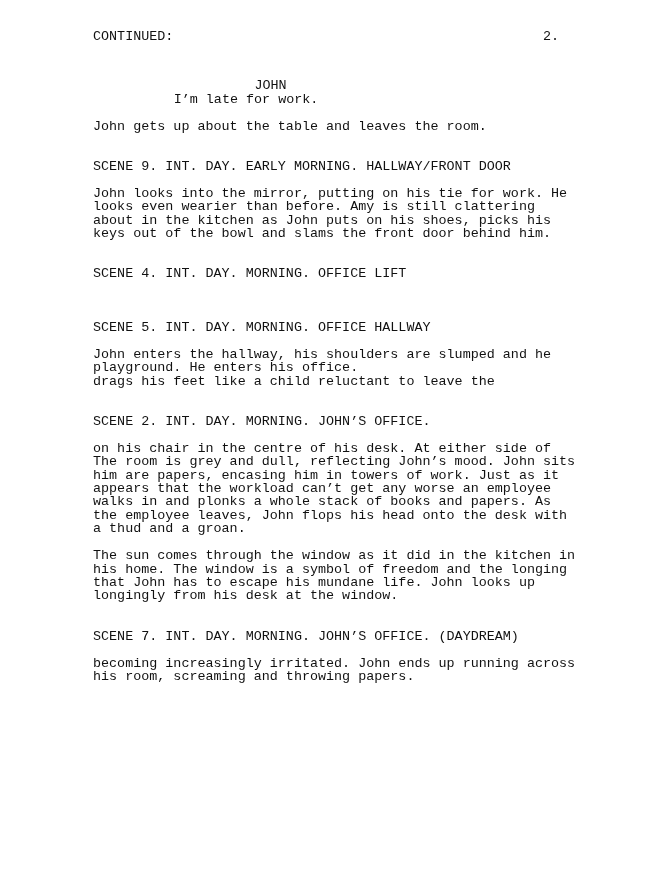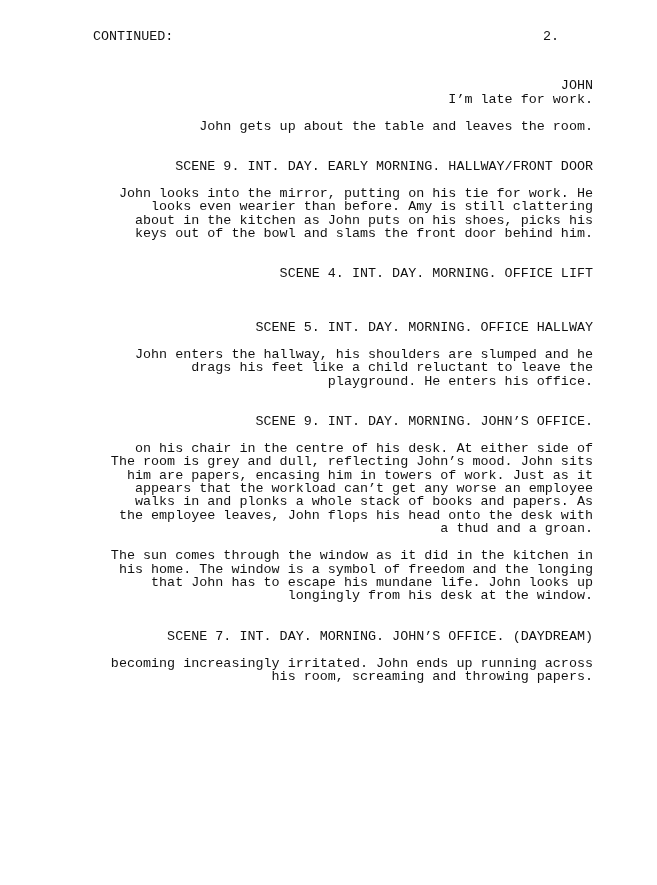--- a/index.html
+++ b/index.html
@@ -16,21 +16,20 @@
       font-size: 13.4px;
       line-height: 13.43px;
       color: #111111;
     }
     .page {
       position: absolute;
       left: 0; top: 0;
       width: 657px;
       height: 809px;
       background: #ffffff;
-      text-align: right;
     }
     .header {
       position: absolute;
       top: 30.3px;
       left: 93px;
       width: 466px;
       height: 13.43px;
       white-space: pre;
     }
     .header .continued {
@@ -99,26 +98,26 @@
     <div class="blank2"></div>
 
     <div class="scene-heading">SCENE 4. INT. DAY. MORNING. OFFICE LIFT</div>
     <div class="blank"></div>
     <div class="blank2"></div>
 
     <div class="scene-heading">SCENE 5. INT. DAY. MORNING. OFFICE HALLWAY</div>
     <div class="blank"></div>
     <div>
       <div class="action-line">John enters the hallway, his shoulders are slumped and he</div>
+      <div class="action-line">playground. He enters his office.</div>
       <div class="action-line">drags his feet like a child reluctant to leave the</div>
-      <div class="action-line">playground. He enters his office.</div>
     </div>
     <div class="blank2"></div>
 
-    <div class="scene-heading">SCENE 9. INT. DAY. MORNING. JOHN’S OFFICE.</div>
+    <div class="scene-heading">SCENE 2. INT. DAY. MORNING. JOHN’S OFFICE.</div>
     <div class="blank"></div>
     <div>
       <div class="action-line">on his chair in the centre of his desk. At either side of</div>
       <div class="action-line">The room is grey and dull, reflecting John’s mood. John sits</div>
       <div class="action-line">him are papers, encasing him in towers of work. Just as it</div>
       <div class="action-line">appears that the workload can’t get any worse an employee</div>
       <div class="action-line">walks in and plonks a whole stack of books and papers. As</div>
       <div class="action-line">the employee leaves, John flops his head onto the desk with</div>
       <div class="action-line">a thud and a groan.</div>
     </div>

